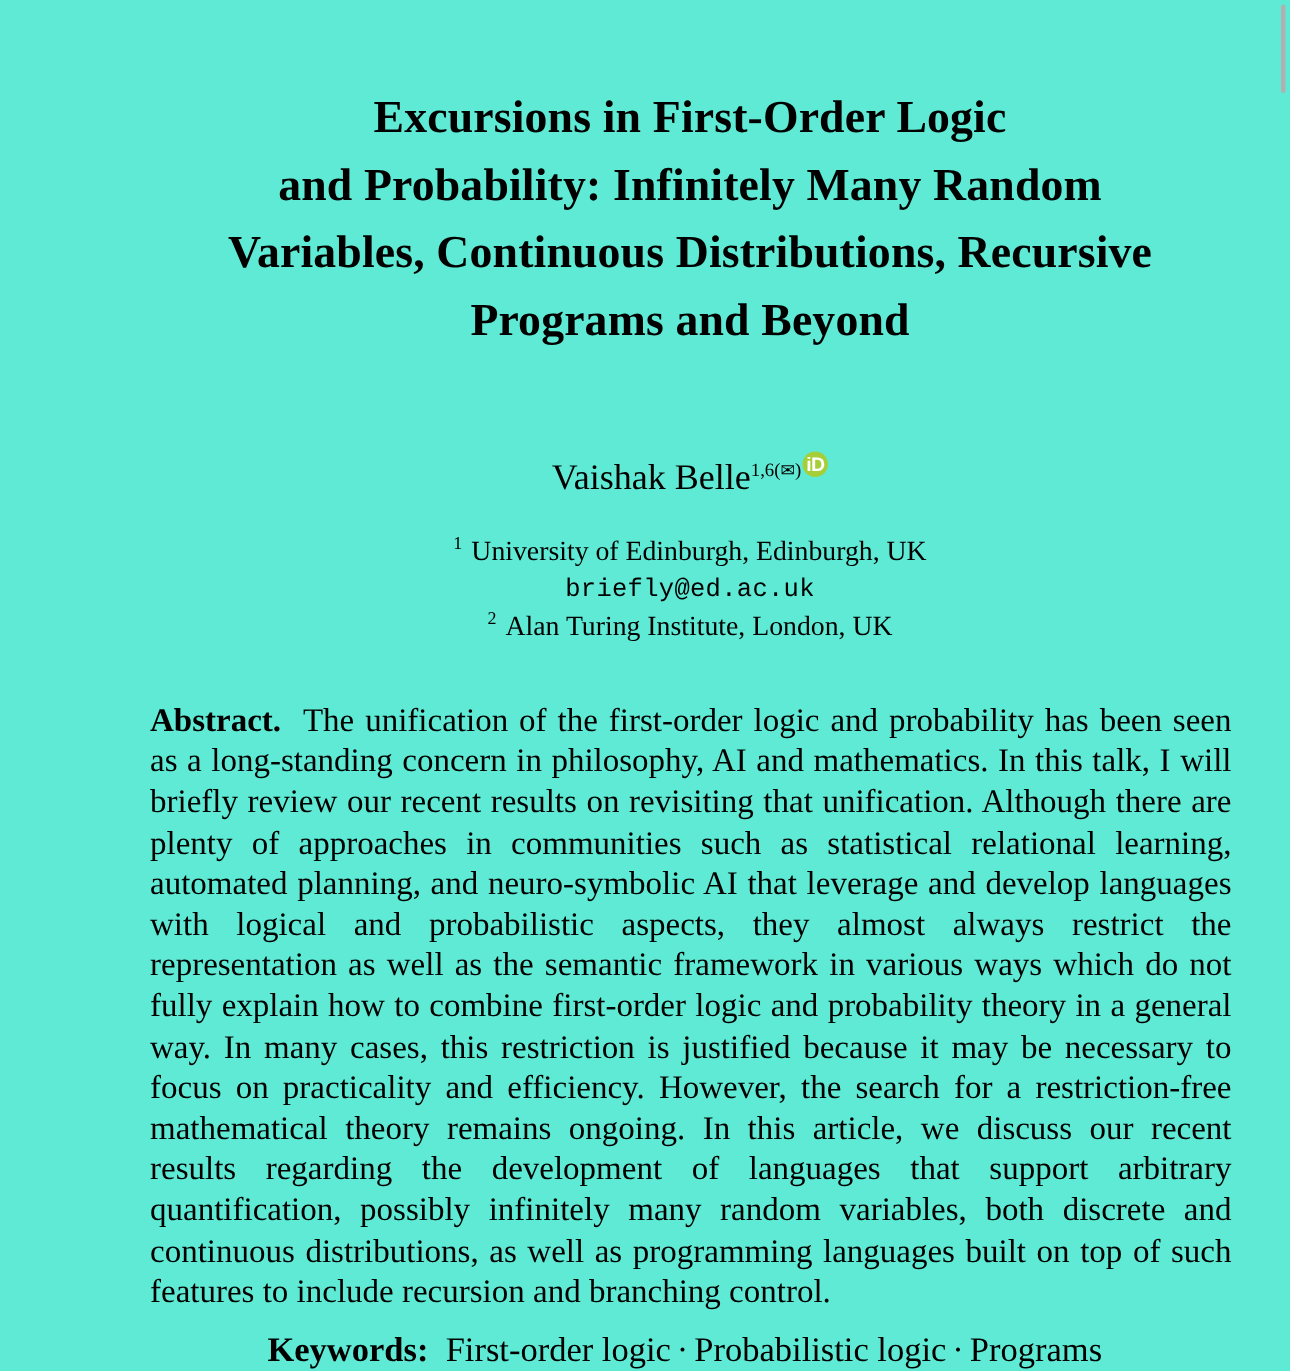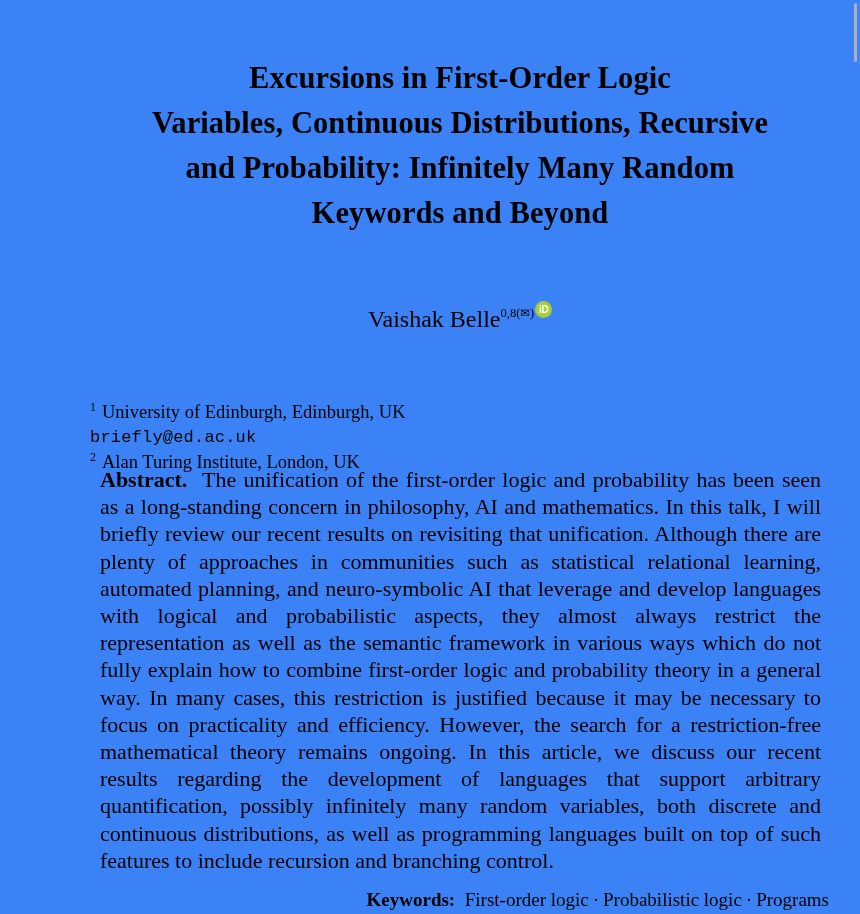--- a/index.html
+++ b/index.html
@@ -15,21 +15,21 @@
     color: #000000;
     position: relative;
   }
 
   .page {
     position: absolute;
     left: 0;
     top: 0;
     width: 860px;
     height: 914px;
-    background: #3b82f6;
+    background: #5eead4;
   }
 
   
   .title-block {
     position: absolute;
     left: 90px;
     top: 56px;
     width: 740px;
     text-align: center;
   }
@@ -80,33 +80,32 @@
     left: 0;
     right: 0;
     top: 0;
     bottom: 0;
     display: flex;
     align-items: center;
     justify-content: center;
     color: #ffffff;
     font-family: "Liberation Sans", "DejaVu Sans", sans-serif;
     font-weight: bold;
-    font-size: 10px;
+    font-size: 13px;
     letter-spacing: -0.4px;
     line-height: 1;
   }
 
   
   .affil-block {
     position: absolute;
     left: 90px;
     top: 356px;
     width: 740px;
-    text-align: left;
-    margin-top: 44px;
+    text-align: center;
   }
   .affil-line {
     font-size: 18.5px;
     line-height: 25px;
   }
   .affil-num {
     font-size: 12px;
     vertical-align: super;
     line-height: 0;
     margin-right: 6px;
@@ -133,26 +132,26 @@
   .abstract-label {
     font-weight: bold;
   }
   .abstract-label::after {
     content: "\00a0\00a0";
   }
 
   
   .keywords-block {
     position: absolute;
-    left: 108px;
+    left: 96px;
     top: 886px;
     width: 721px;
-    font-size: 19px;
+    font-size: 23px;
     line-height: 27px;
-    text-align: right;
+    text-align: center;
   }
   .keywords-label {
     font-weight: bold;
   }
   .keywords-label::after {
     content: "\00a0\00a0";
   }
   .kw-sep {
     padding: 0 4px;
   }
@@ -176,27 +175,27 @@
     border-radius: 2px;
   }
 </style>
 </head>
 <body>
 
 <div class="page">
 
   <div class="title-block">
     <div class="title-line">Excursions in First-Order Logic</div>
+    <div class="title-line">and Probability: Infinitely Many Random</div>
     <div class="title-line">Variables, Continuous Distributions, Recursive</div>
-    <div class="title-line">and Probability: Infinitely Many Random</div>
-    <div class="title-line">Keywords and Beyond</div>
+    <div class="title-line">Programs and Beyond</div>
   </div>
 
   <div class="author-block">
-    <span class="author-name">Vaishak Belle</span><span class="author-sup"><span>0,8(</span><span class="envelope">✉</span><span>)</span></span><span class="orcid-badge"><span class="orcid-text">iD</span></span>
+    <span class="author-name">Vaishak Belle</span><span class="author-sup"><span>1,6(</span><span class="envelope">✉</span><span>)</span></span><span class="orcid-badge"><span class="orcid-text">iD</span></span>
   </div>
 
   <div class="affil-block">
     <div class="affil-line"><span class="affil-num">1</span><span>University of Edinburgh, Edinburgh, UK</span></div>
     <div class="affil-email">briefly@ed.ac.uk</div>
     <div class="affil-line"><span class="affil-num">2</span><span>Alan Turing Institute, London, UK</span></div>
   </div>
 
   <div class="abstract-block"><span class="abstract-label">Abstract.</span><span>The unification of the first-order logic and probability has been seen as a long-standing concern in philosophy, AI and mathematics. In this talk, I will briefly review our recent results on revisiting that unification. Although there are plenty of approaches in communities such as statistical relational learning, automated planning, and neuro-symbolic AI that leverage and develop languages with logical and probabilistic aspects, they almost always restrict the representation as well as the semantic framework in various ways which do not fully explain how to combine first-order logic and probability theory in a general way. In many cases, this restriction is justified because it may be necessary to focus on practicality and efficiency. However, the search for a restriction-free mathematical theory remains ongoing. In this article, we discuss our recent results regarding the development of languages that support arbitrary quantification, possibly infinitely many random variables, both discrete and continuous distributions, as well as programming languages built on top of such features to include recursion and branching control.</span></div>
 

